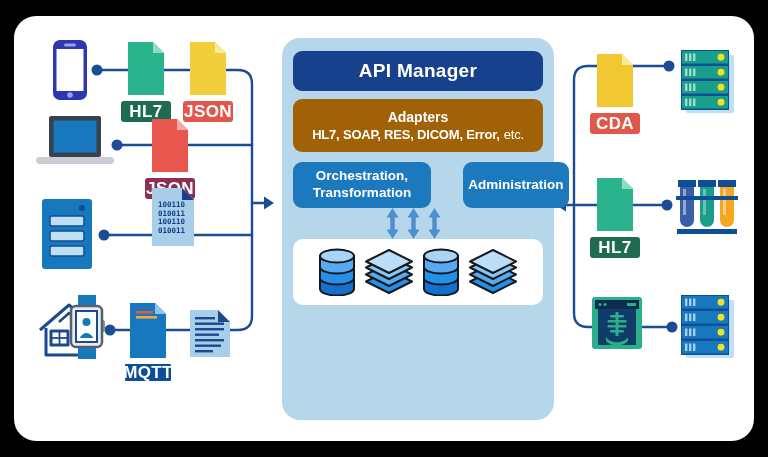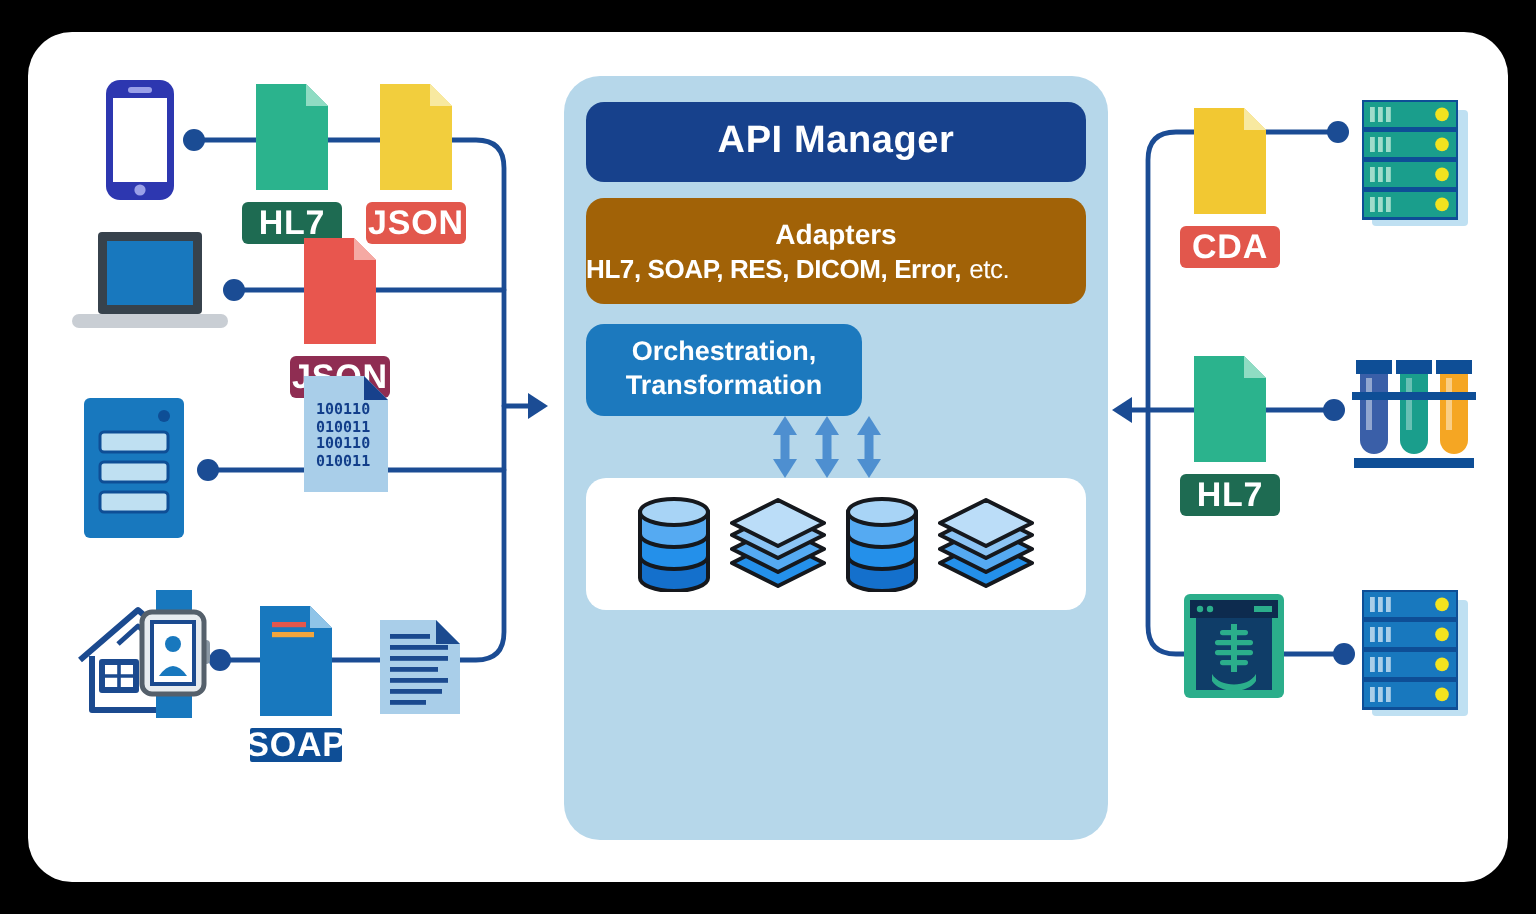--- a/index.html
+++ b/index.html
@@ -35,21 +35,21 @@
     font-size:7.5px;line-height:8.6px;color:#123E8A;white-space:pre-line;
   }
 
   
   .panel{
     position:absolute;left:282px;top:38px;width:272px;height:382px;
     background:#B6D7EA;border-radius:18px;box-sizing:border-box;
     padding:13px 11px 7px 11px;color:#fff;
   }
   .pbox{border-radius:9px;display:flex;flex-direction:column;
-    justify-content:center;text-align:center;}
+    align-items:center;justify-content:center;text-align:center;}
   .navy{background:#17418C;}
   .teal{background:#a16207;}
   .blue{background:#1C79BE;}
   .api{height:40px;font-size:19px;font-weight:bold;letter-spacing:.3px;}
   .adapters{height:53px;margin-top:8px;}
   .adapters .t1{font-size:14px;font-weight:bold;}
   .adapters .t2{font-size:13px;letter-spacing:-.2px;margin-top:2px;display:flex;align-items:baseline;}
   .adapters .t2 .strong{font-weight:bold;}
   .adapters .t2 .lite{font-weight:normal;margin-left:4px;}
   .productions{height:45px;margin-top:9px;font-size:19px;font-weight:bold;letter-spacing:.3px;}
@@ -174,21 +174,21 @@
 010011</div>
 </div>
 
 <div class="badge" style="left:123px;top:303px;">
   <svg class="file" width="36" height="55">
     <path d="M0,0 H25 L36,11 V55 H0 Z" fill="#1878BE"></path>
     <path d="M25,0 L36,11 H25 Z" fill="#8FC4E8"></path>
     <rect x="6" y="8" width="17" height="2.6" fill="#E2574C"></rect>
     <rect x="6" y="13" width="21" height="2.6" fill="#F2A53D"></rect>
   </svg>
-  <div class="band band-mqtt">SOAP</div>
+  <div class="band band-mqtt">MQTT</div>
 </div>
 
 <div class="abs" style="left:190px;top:310px;">
   <svg width="40" height="47">
     <path d="M0,0 H28 L40,12 V47 H0 Z" fill="#A9CEE9"></path>
     <path d="M28,0 L40,12 H28 Z" fill="#1B4A8F"></path>
     <g fill="#1B4A8F">
       <rect x="5" y="7" width="20" height="2.4"></rect>
       <rect x="5" y="12.5" width="29" height="2.4"></rect>
       <rect x="5" y="18" width="29" height="2.4"></rect>
@@ -207,20 +207,21 @@
   <div class="pbox teal adapters">
     <span class="t1">Adapters</span>
     <span class="t2">
       <span class="strong">HL7, SOAP, RES, DICOM, Error,</span>
       <span class="lite">etc.</span>
     </span>
   </div>
   <div class="modgrid">
     <div class="pbox blue module">Orchestration,
 Transformation</div>
+    <div class="pbox blue module">Administration</div>
   </div>
   <div class="arrowrow">
     <svg width="13" height="31">
       <line x1="6.5" y1="8" x2="6.5" y2="23" stroke="#4E8FD0" stroke-width="4.5"></line>
       <path d="M6.5,0 L0.5,9.5 H12.5 Z" fill="#4E8FD0"></path>
       <path d="M6.5,31 L0.5,21.5 H12.5 Z" fill="#4E8FD0"></path>
     </svg>
     <svg width="13" height="31">
       <line x1="6.5" y1="8" x2="6.5" y2="23" stroke="#4E8FD0" stroke-width="4.5"></line>
       <path d="M6.5,0 L0.5,9.5 H12.5 Z" fill="#4E8FD0"></path>

